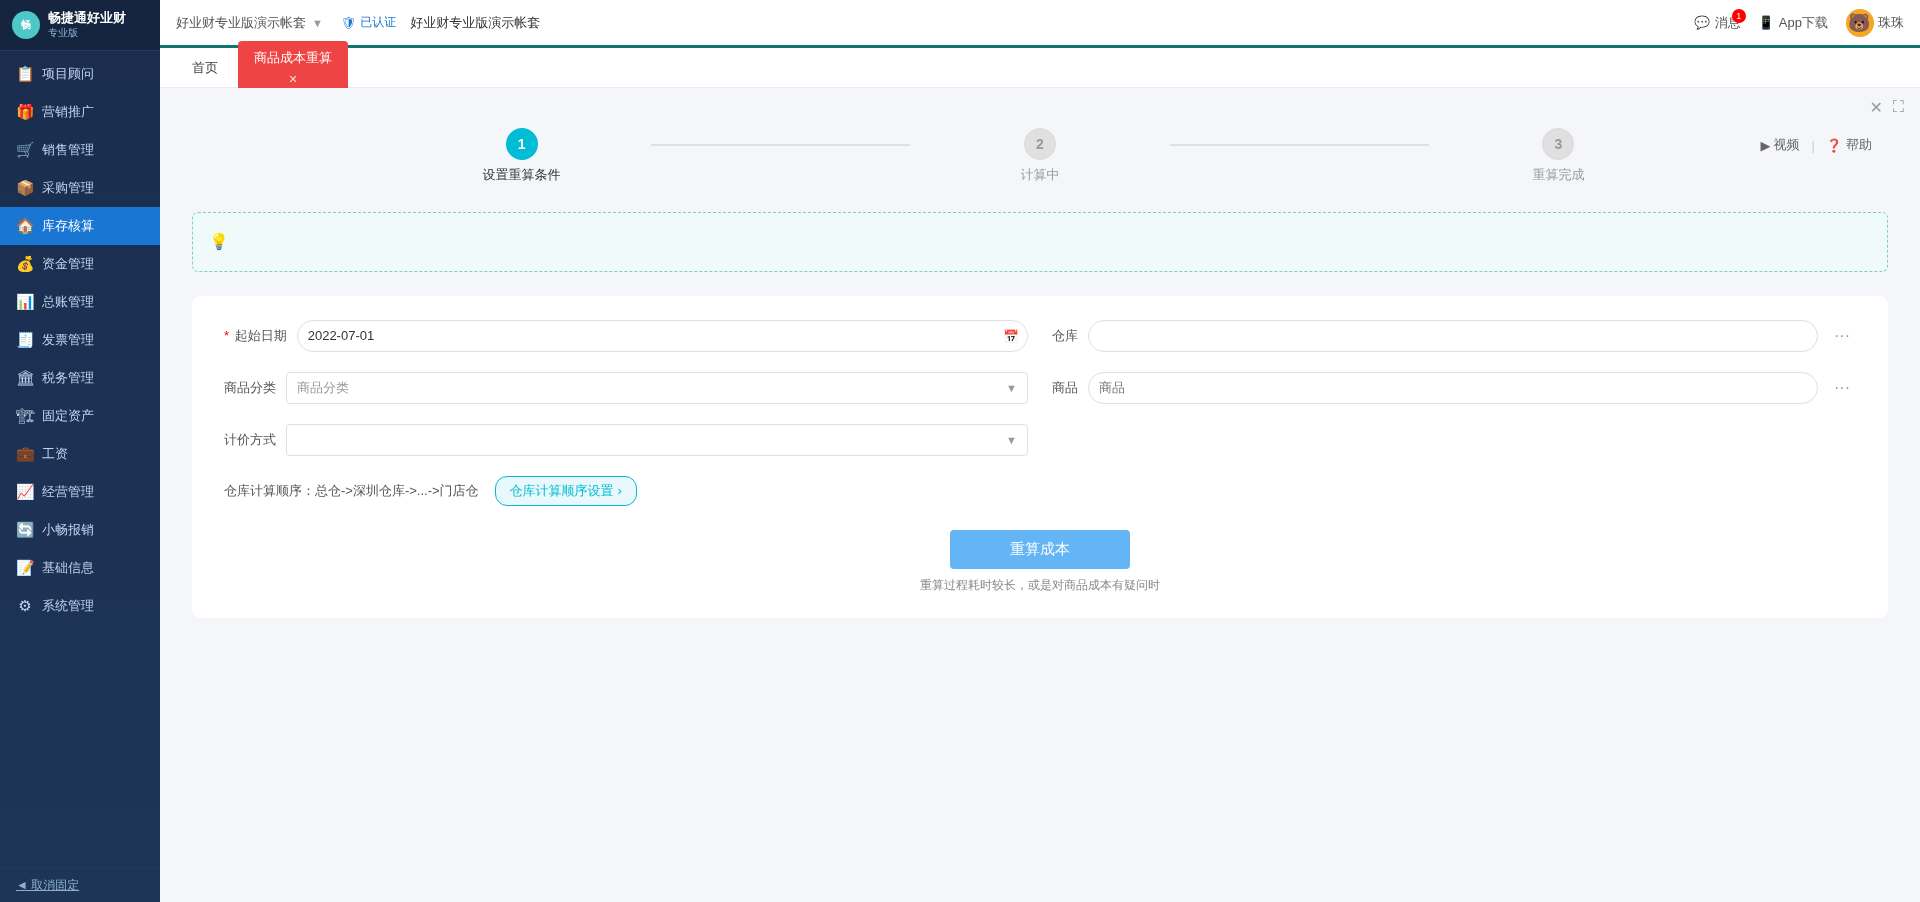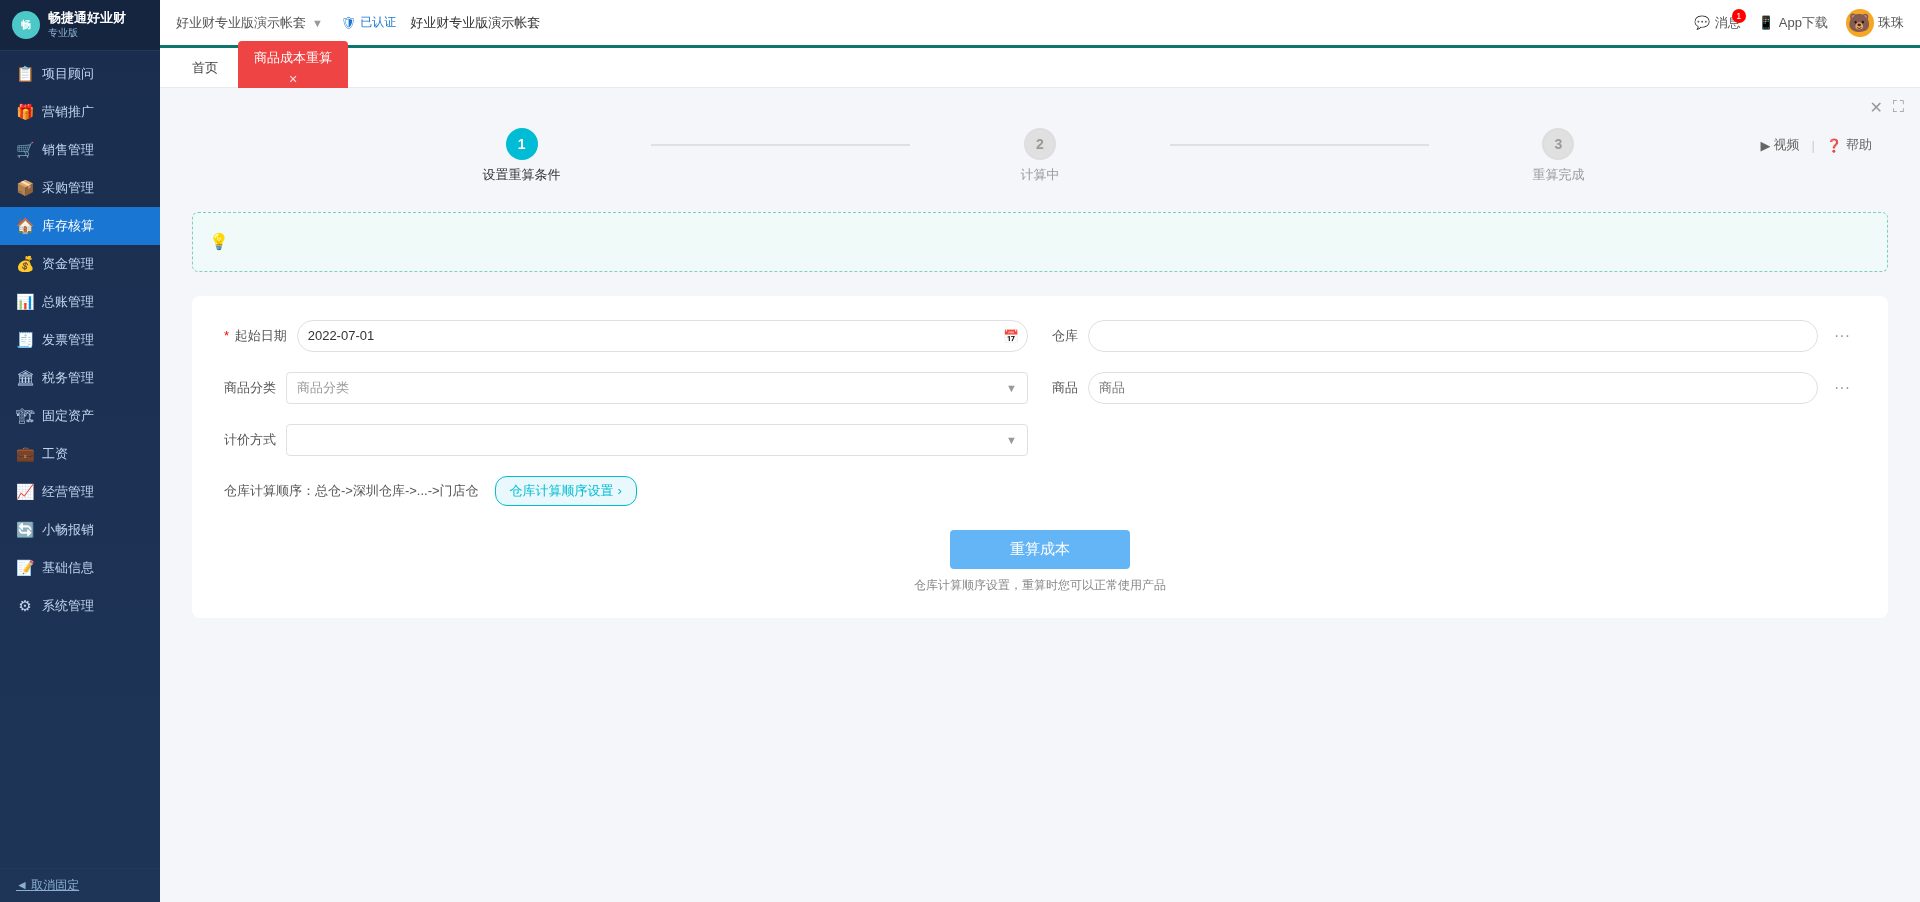--- a/index.html
+++ b/index.html
@@ -442,18 +442,18 @@
         <button class="warehouse-order-btn">
           <span>仓库计算顺序设置</span>
           <span>›</span>
         </button>
       </div>
 
       <div class="recalc-section">
         <button class="recalc-btn">
           <span>重算成本</span>
         </button>
-        <div class="recalc-hint">仓库计算顺序设置，重算时您可以正常使用产品</div>
+        <div class="recalc-hint">重算过程耗时较长，或是对商品成本有疑问时</div>
       </div>
 
     </div>
   </div>
 </div>
 
 </body></html>

